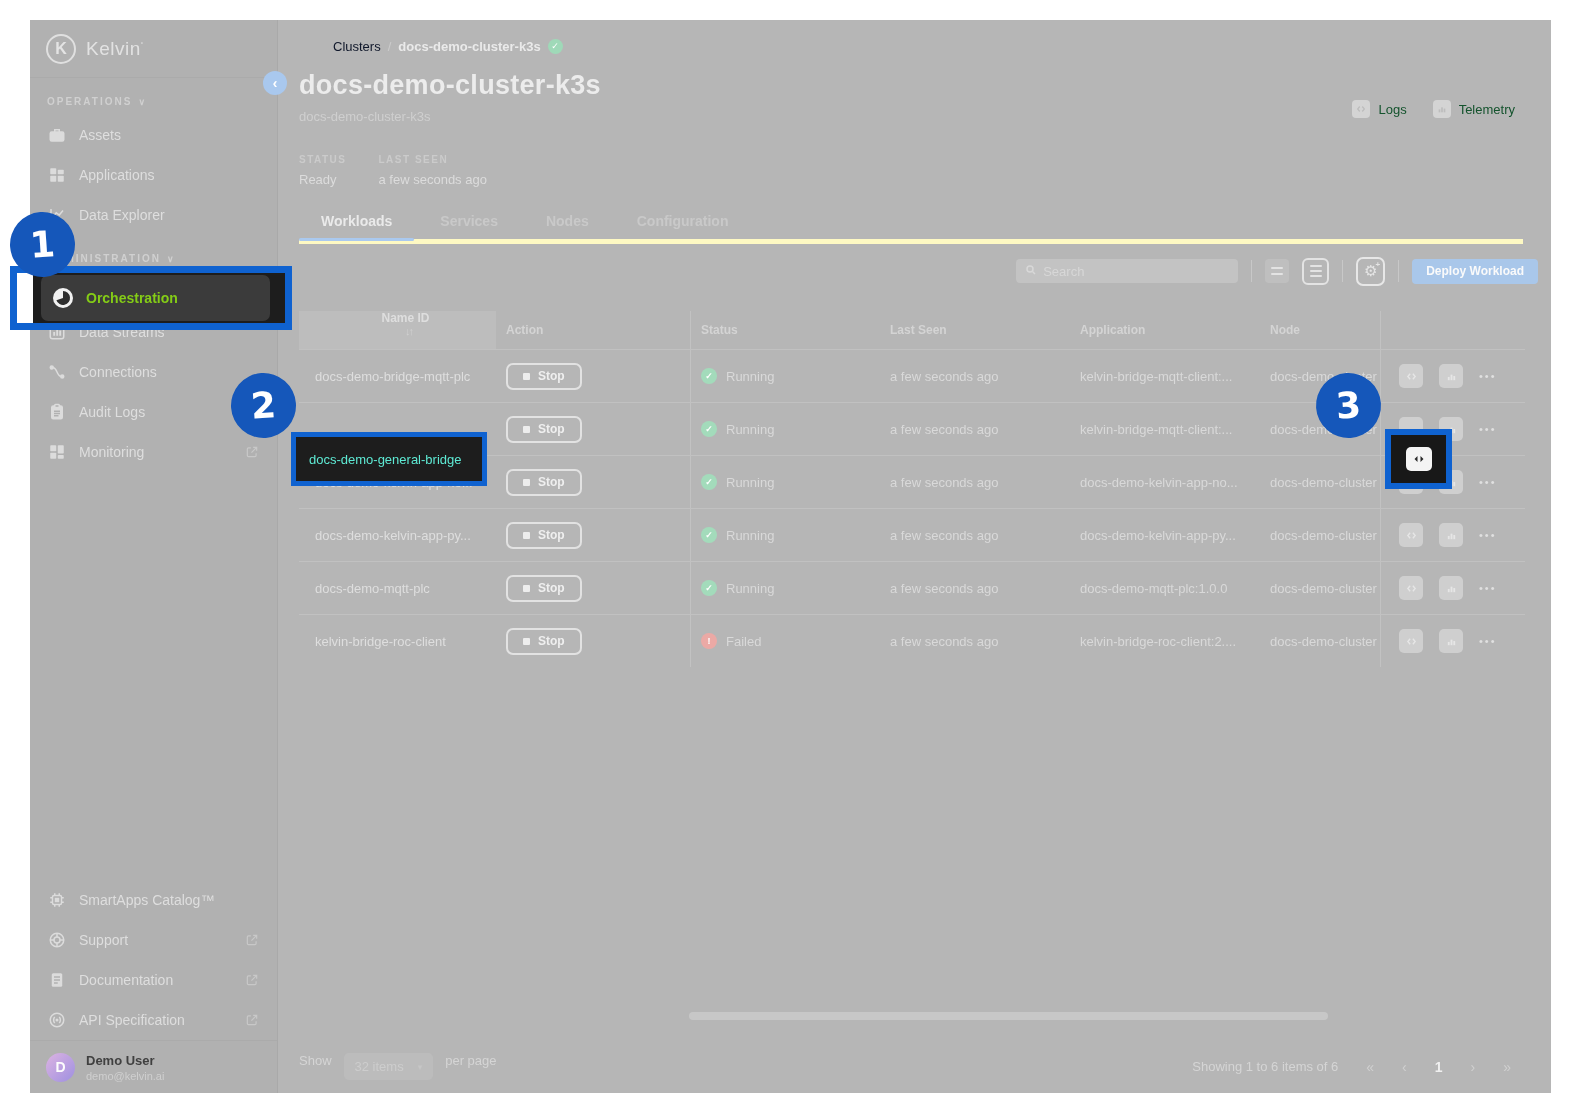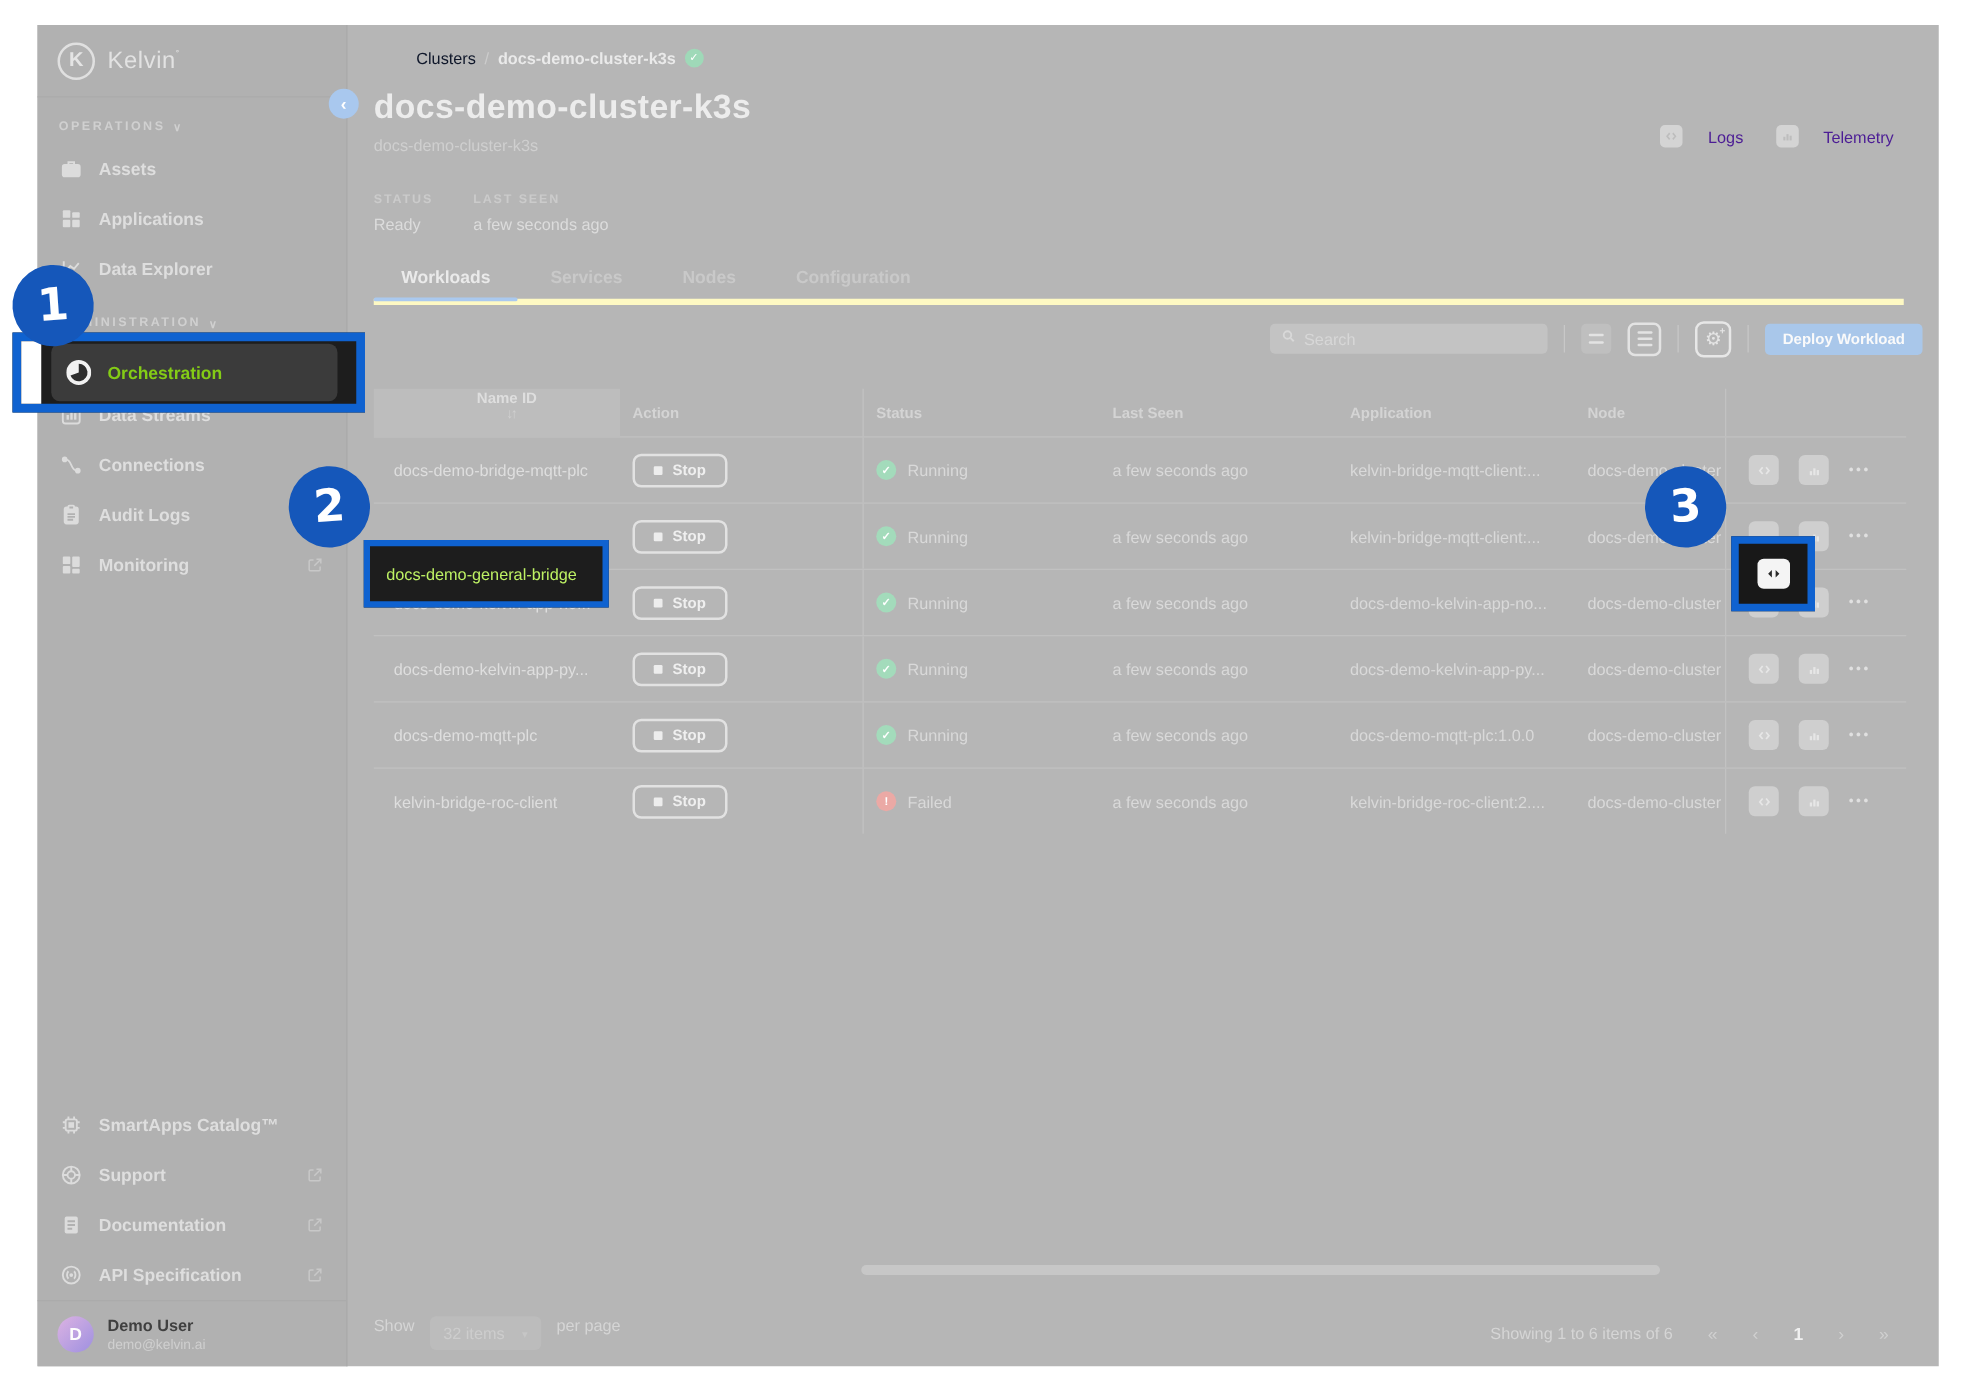--- a/index.html
+++ b/index.html
@@ -9,41 +9,41 @@
 
   
   .sidebar { position:relative; width:248px; flex:none; background:#b1b1b1; border-right:1px solid #a9a9a9; display:flex; flex-direction:column; overflow:visible; }
   .logo-row { height:58px; display:flex; align-items:center; gap:10px; padding-left:16px; border-bottom:1px solid #ababab; }
   .logo-circle { width:30px; height:30px; border:2px solid #e0e0e0; border-radius:50%; color:#e4e4e4; font-size:16px; font-weight:bold; display:flex; align-items:center; justify-content:center; }
   .logo-name { color:#e2e2e2; font-size:19px; letter-spacing:.5px; }
   .logo-name sup { font-size:8px; }
   .collapse-btn { position:absolute; left:233px; top:51px; width:24px; height:24px; border-radius:50%; background:#a9c8ee; color:#ffffff; font-size:14px; font-weight:bold; display:flex; align-items:center; justify-content:center; z-index:5; }
   .s-section { display:flex; align-items:center; gap:6px; padding:18px 0 8px 17px; color:#d0d0d0; font-size:10px; font-weight:bold; letter-spacing:2px; }
   .s-section .caret { font-size:9px; letter-spacing:0; }
-  .s-item { height:40px; display:flex; align-items:center; gap:13px; padding-left:17px; color:#dedede; font-size:14px; position:relative;font-weight:bold; }
+  .s-item { height:40px; display:flex; align-items:center; gap:13px; padding-left:17px; color:#dedede; font-size:14px; position:relative; }
   .s-item .s-ico { width:19px; height:19px; display:flex; align-items:center; justify-content:center; flex:none; }
   .s-item .ext { position:absolute; right:18px; top:13px; width:14px; height:14px; opacity:.85; }
   .s-item-placeholder { height:40px; }
   .s-spacer { flex:1; }
   .user-block { height:53px; border-top:1px solid #ababab; display:flex; align-items:center; gap:11px; padding-left:16px; }
   .avatar { width:29px; height:29px; border-radius:50%; background:linear-gradient(135deg,#dcb3e2,#9e90e0); color:#fdfdfd; font-size:14px; font-weight:bold; display:flex; align-items:center; justify-content:center; }
   .user-name { color:#404040; font-size:13px; font-weight:bold; }
   .user-email { color:#cfcfcf; font-size:11px; margin-top:2px; }
 
   
   .main { position:relative; flex:1; padding:18px 0 0 21px; }
   .breadcrumb { display:flex; align-items:center; gap:7px; font-size:13px; height:16px; }
   .bc-root { color:#0f172a;margin-left:34px; }
   .bc-sep { color:#cccccc; }
   .bc-current { color:#eaeaea; font-weight:bold; }
   .bc-check { width:15px; height:15px; border-radius:50%; background:#9fd9b8; color:#ffffff; font-size:9px; display:flex; align-items:center; justify-content:center; }
   .page-title { margin-top:16px; font-size:27px; font-weight:bold; color:#ececec; letter-spacing:.3px; }
   .page-subtitle { margin-top:8px; font-size:13px; color:#cfcfcf; }
   .top-actions { position:absolute; top:80px; right:36px; display:flex; align-items:center; gap:26px; }
-  .top-action { display:flex; align-items:center; gap:20px; color:#4c1d95; font-size:13px; }
+  .top-action { display:flex; align-items:center; gap:8px; color:#14532d; font-size:13px; }
   .mini-box { width:18px; height:18px; border-radius:4px; background:#d4d4d4; display:flex; align-items:center; justify-content:center; }
   .meta-row { margin-top:30px; display:flex; gap:32px; }
   .meta-label { font-size:10px; letter-spacing:1.5px; color:#cbcbcb; font-weight:bold; }
   .meta-value { margin-top:7px; font-size:13px; color:#dcdcdc; }
 
   .tabs { margin-top:26px; width:1224px; display:flex; border-bottom:5px solid #fef9c3; }
   .tab { padding:0 22px 10px 22px; margin-right:4px; font-size:14px; font-weight:bold; color:#c9c9c9; position:relative; }
   .tab.active { color:#eaeaea; }
   .tab.active::after { content:""; position:absolute; left:0; right:0; bottom:-2px; height:3px; border-radius:2px; background:#aac9ef; }
 
@@ -91,21 +91,21 @@
   .pg { color:#d0d0d0; font-size:14px; }
   .pg.current { color:#f0f0f0; font-weight:bold; }
 
   
   .hl-box { position:absolute; border:7px solid #0f62d0; background:#1d1d1d; z-index:50; }
   .hl-orch { left:10px; top:266px; width:282px; height:64px; display:flex; }
   .hl-orch .white-strip { width:16px; height:100%; background:#ffffff; flex:none; }
   .hl-orch .pill { margin:2px 0 0 8px; width:229px; height:46px; border-radius:7px; background:#3b3b3b; display:flex; align-items:center; gap:13px; padding-left:12px; }
   .hl-orch .pill .o-ico { width:20px; height:20px; flex:none; }
   .hl-orch .pill .o-label { color:#84cc16; font-size:14px; font-weight:bold; }
-  .hl-name { left:291px; top:432px; width:196px; height:54px; border-width:5px; display:flex; align-items:center; padding-left:13px; color:#bef264; font-size:13px; white-space:nowrap; overflow:hidden; }
+  .hl-name { left:291px; top:432px; width:196px; height:54px; border-width:5px; display:flex; align-items:center; padding-left:13px; color:#5eead4; font-size:13px; white-space:nowrap; overflow:hidden; }
   .hl-icon { left:1385px; top:429px; width:67px; height:60px; border-width:6px; background:#181818; display:flex; align-items:center; justify-content:center; }
   .hl-icon .wsq { width:26px; height:24px; border-radius:5px; background:#f4f4f4; display:flex; align-items:center; justify-content:center; }
   .callout { position:absolute; width:65px; height:65px; border-radius:50%; background:#1557ba; color:#ffffff; display:flex; align-items:center; justify-content:center; font-size:36px; font-weight:bold; font-family:"DejaVu Sans",sans-serif; z-index:60; transform:rotate(-4deg); }
   .callout-1 { left:10px; top:212px; }
   .callout-2 { left:231px; top:373px; }
   .callout-3 { left:1316px; top:373px; }
 </style>
 </head>
 <body>
 

